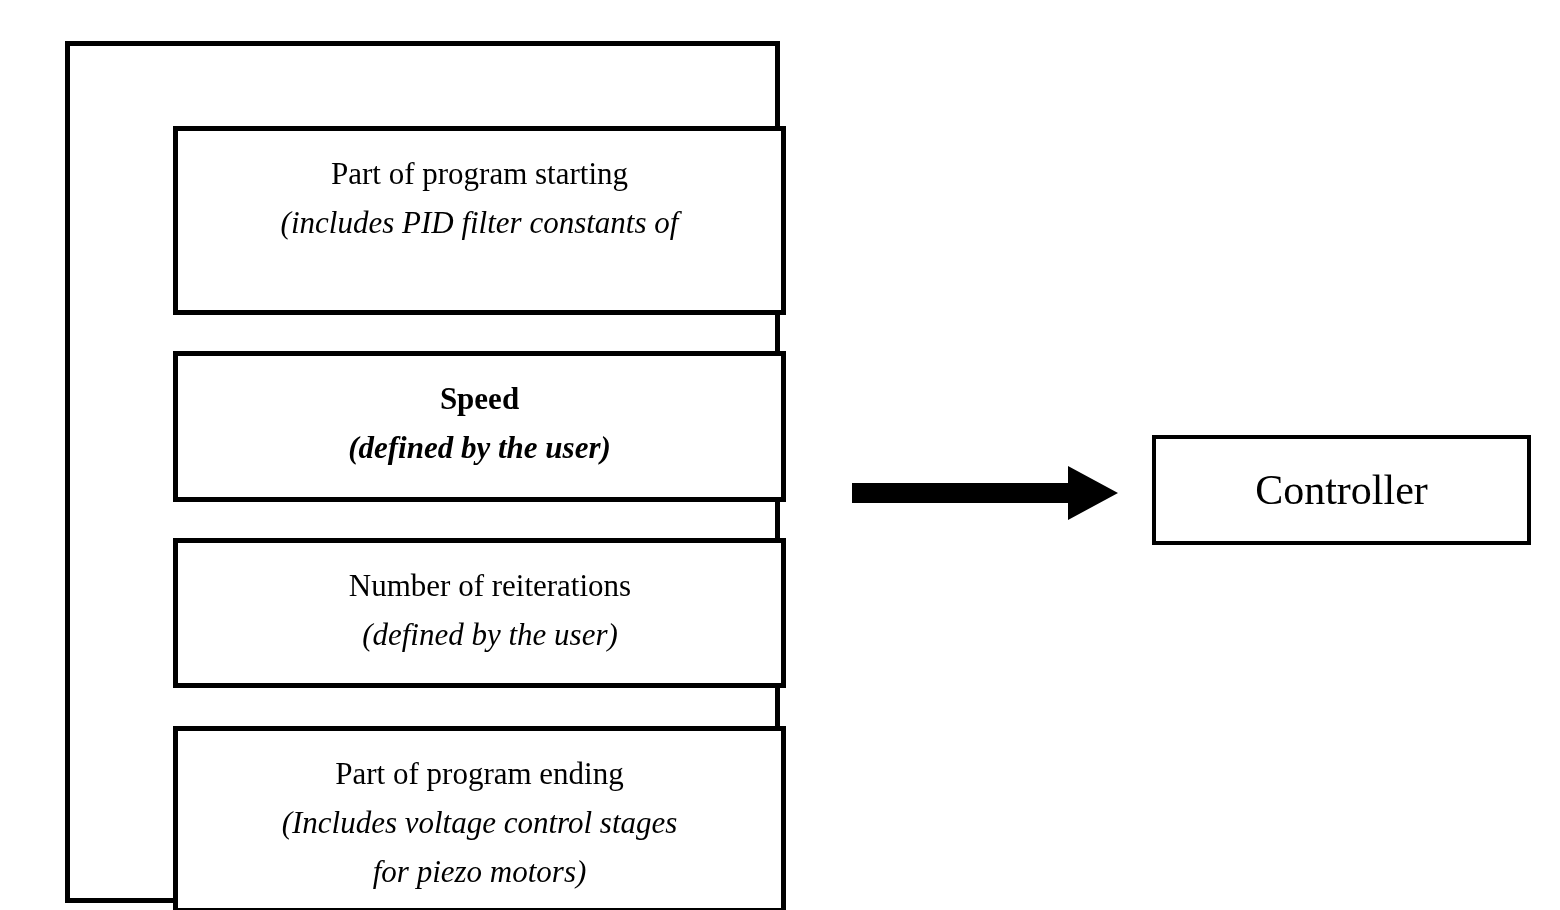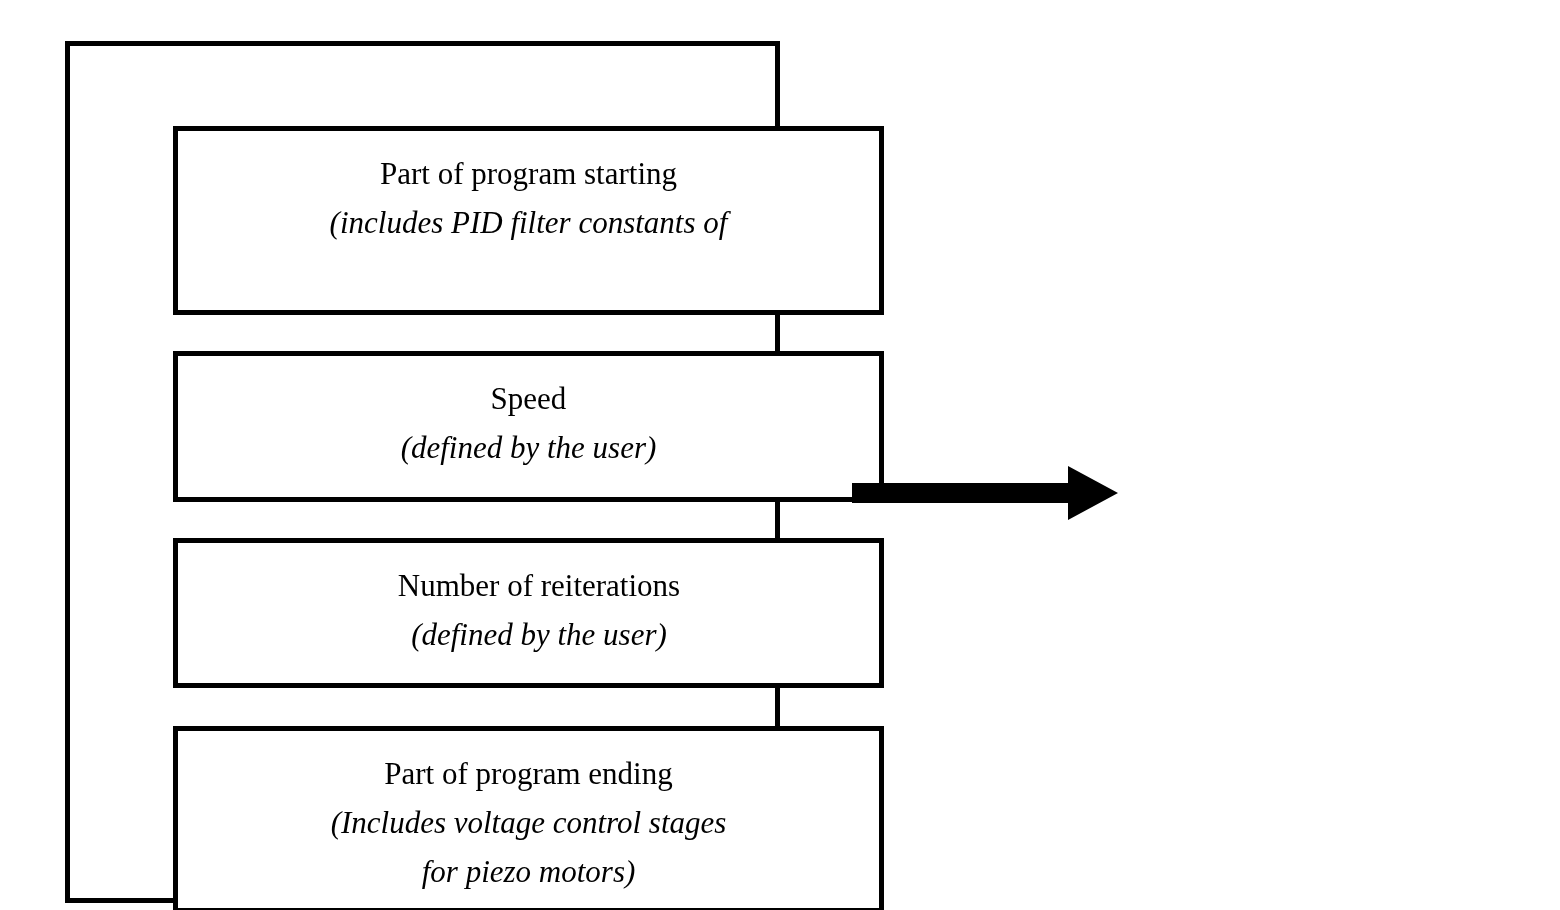--- a/index.html
+++ b/index.html
@@ -32,42 +32,42 @@
     height: 862px;
     border: 5px solid #000000;
     box-sizing: border-box;
     background: #ffffff;
   }
 
   
   .param-box {
     position: absolute;
     left: 103px;
-    width: 711px;
+    width: 613px;
     border: 5px solid #000000;
     box-sizing: border-box;
     background: #ffffff;
     text-align: center;
     overflow: hidden;
   }
   .param-box .line {
     display: block;
     font-size: 31px;
     line-height: 49px;
     white-space: nowrap;
   }
   .param-box .line.em {
     font-style: italic;
   }
   .param-box .body {
     padding-top: 18px;
   }
 
   #box-start  { top: 80px;  height: 189px; }
-  #box-speed  { top: 305px; height: 151px; }
+  #box-speed  { top: 305px; height: 151px; font-weight: bold; }
   #box-reit   { top: 492px; height: 150px; padding-left: 21px; }
   #box-end    { top: 680px; height: 187px; }
 
   
   .arrow {
     position: absolute;
     left: 852px;
     top: 466px;
     width: 268px;
     height: 54px;
@@ -131,14 +131,17 @@
     </div>
 
   </div>
 
   <div class="arrow">
     <svg width="268" height="54" viewBox="0 0 268 54" xmlns="http://www.w3.org/2000/svg">
       <polygon points="0,17 216,17 216,0 266,27 216,54 216,37 0,37" fill="#000000"></polygon>
     </svg>
   </div>
 
+  <div class="controller-box">
+    <span class="label">Controller</span>
+  </div>
 
 </div>
 
 </body></html>

